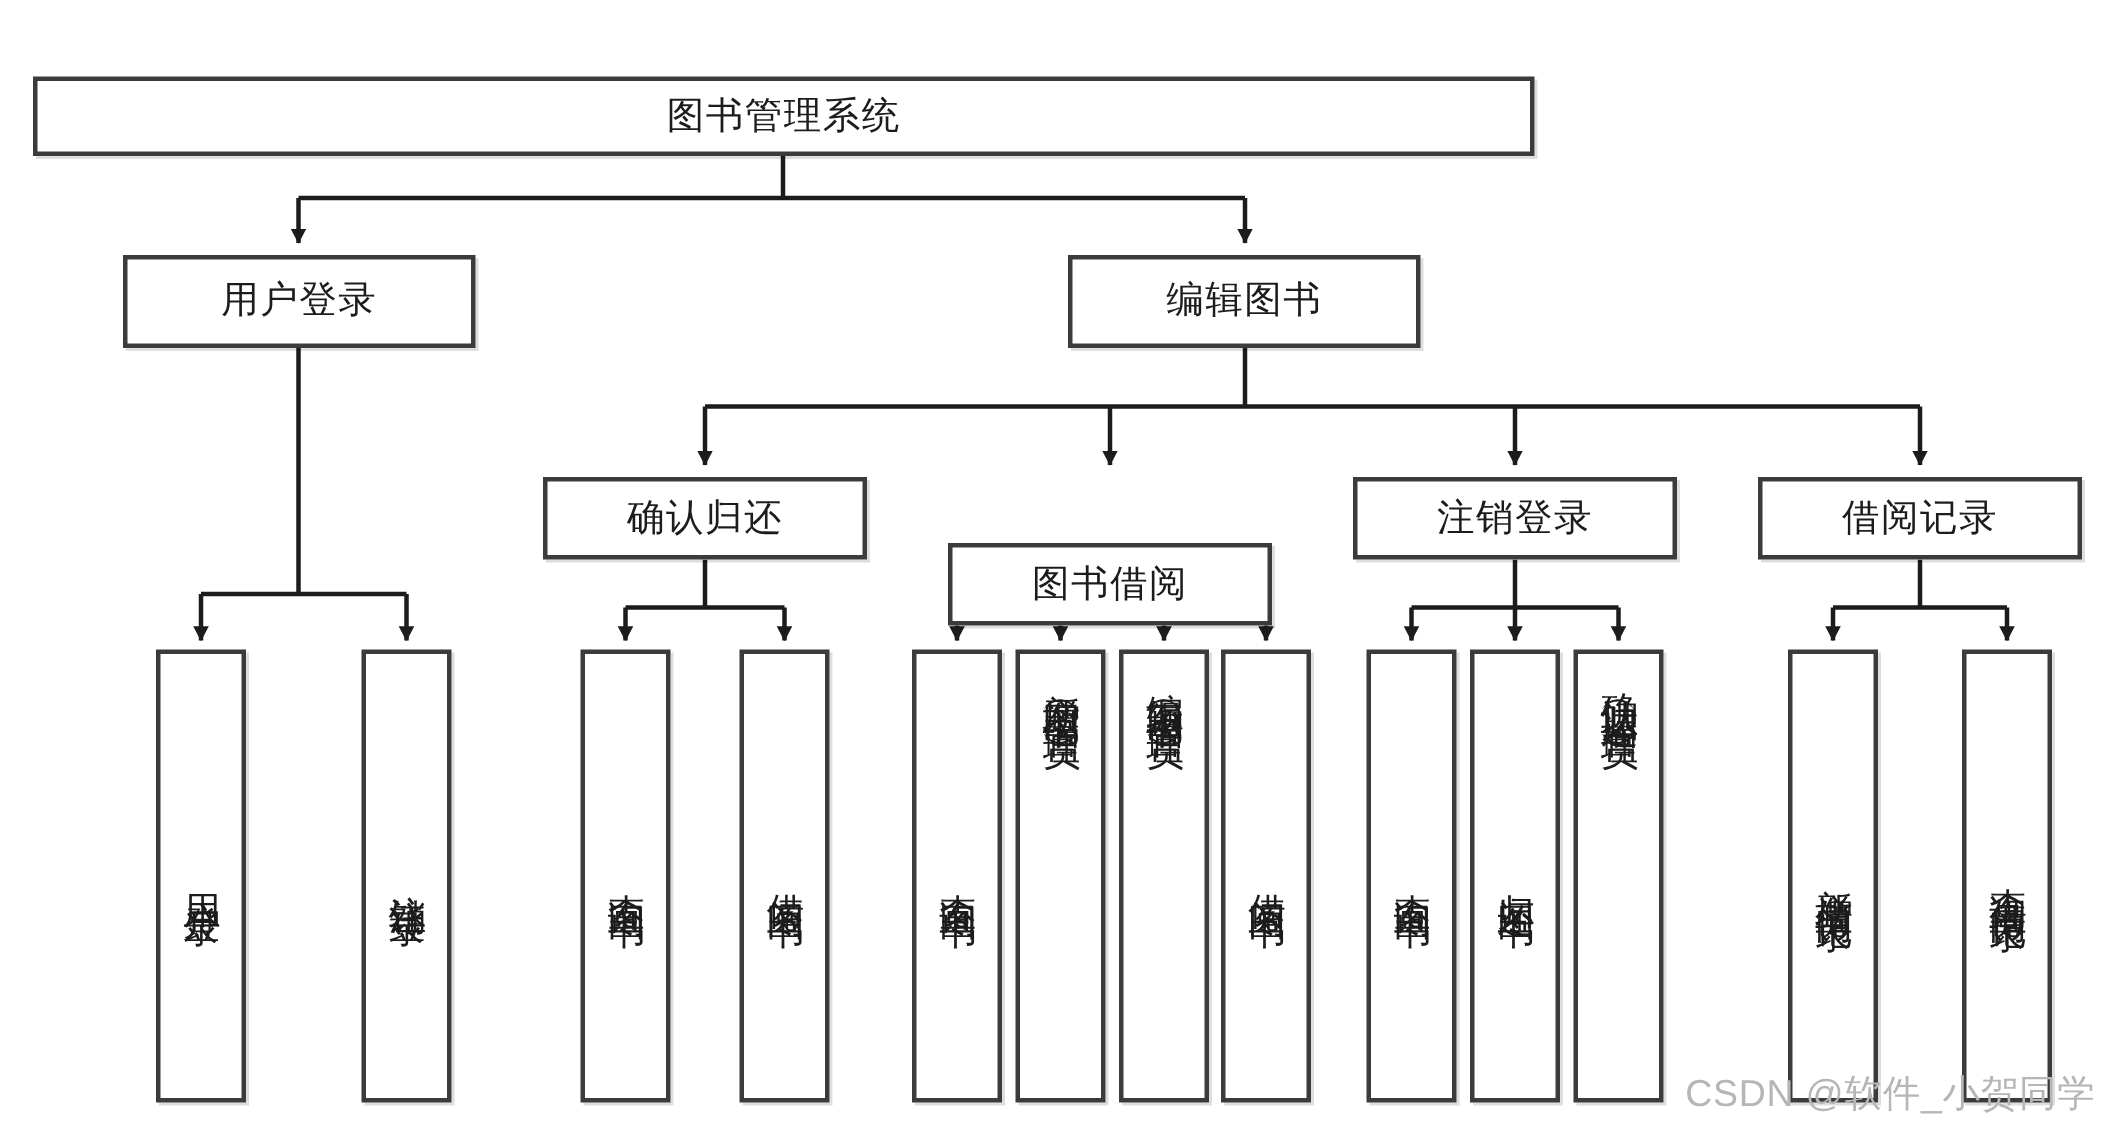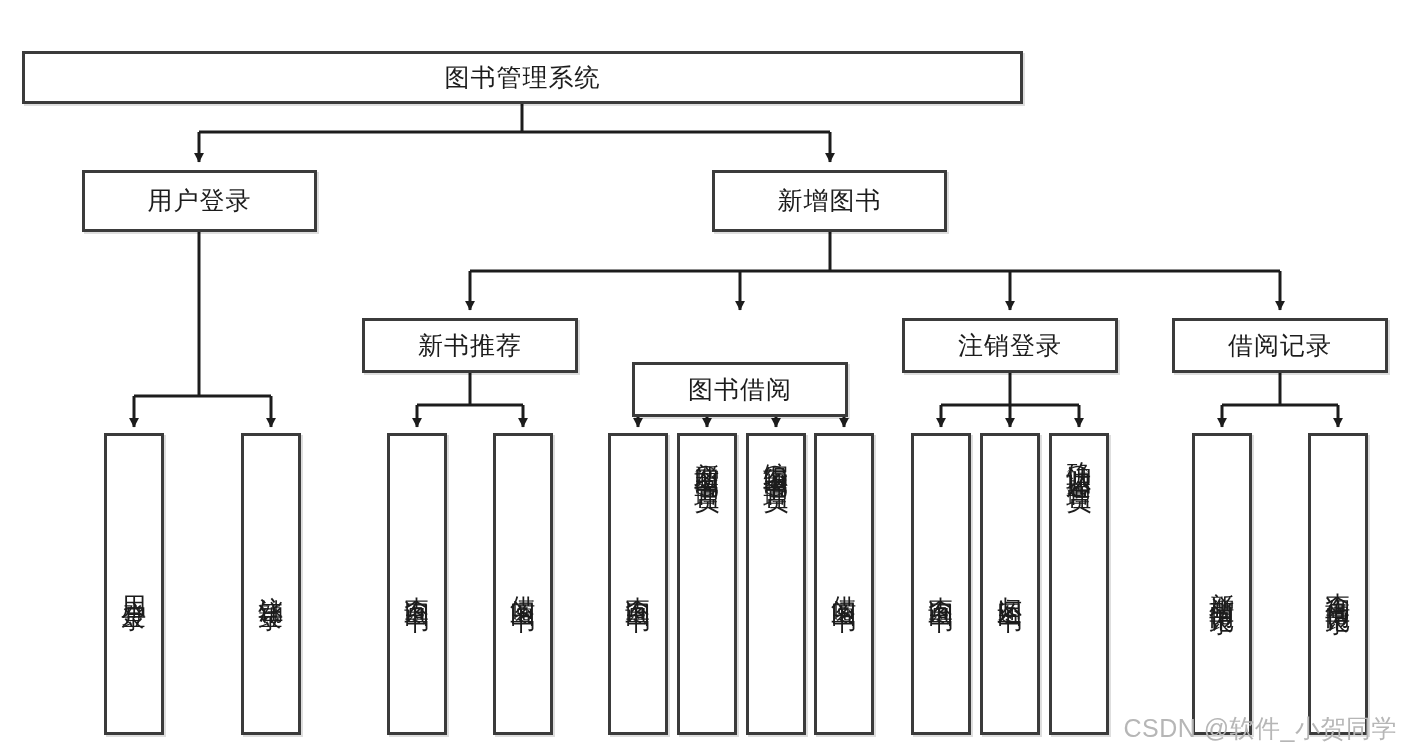--- a/index.html
+++ b/index.html
@@ -131,25 +131,25 @@
   </svg>
 
   <div class="node horiz" style="left:22px; top:15px; width:1001px; height:53px;margin-top:36px;">
     <span>图书管理系统</span>
   </div>
 
   <div class="node horiz" style="left:82px; top:170px; width:235px; height:62px;">
     <span>用户登录</span>
   </div>
   <div class="node horiz" style="left:712px; top:170px; width:235px; height:62px;">
-    <span>新增图书</span>
+    <span>编辑图书</span>
   </div>
 
   <div class="node horiz" style="left:362px; top:318px; width:216px; height:55px;">
-    <span>新书推荐</span>
+    <span>确认归还</span>
   </div>
   <div class="node horiz" style="left:632px; top:318px; width:216px; height:55px;margin-top:44px;">
     <span>图书借阅</span>
   </div>
   <div class="node horiz" style="left:902px; top:318px; width:216px; height:55px;">
     <span>注销登录</span>
   </div>
   <div class="node horiz" style="left:1172px; top:318px; width:216px; height:55px;">
     <span>借阅记录</span>
   </div>

